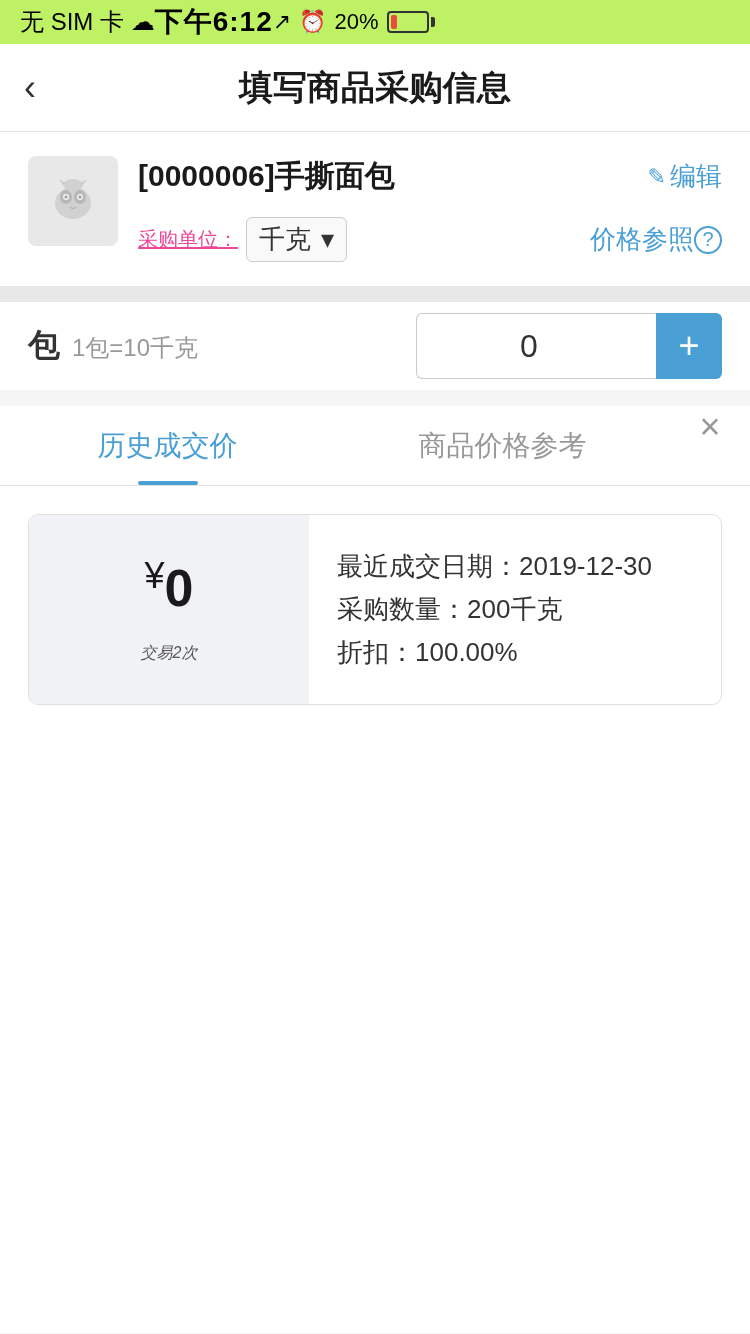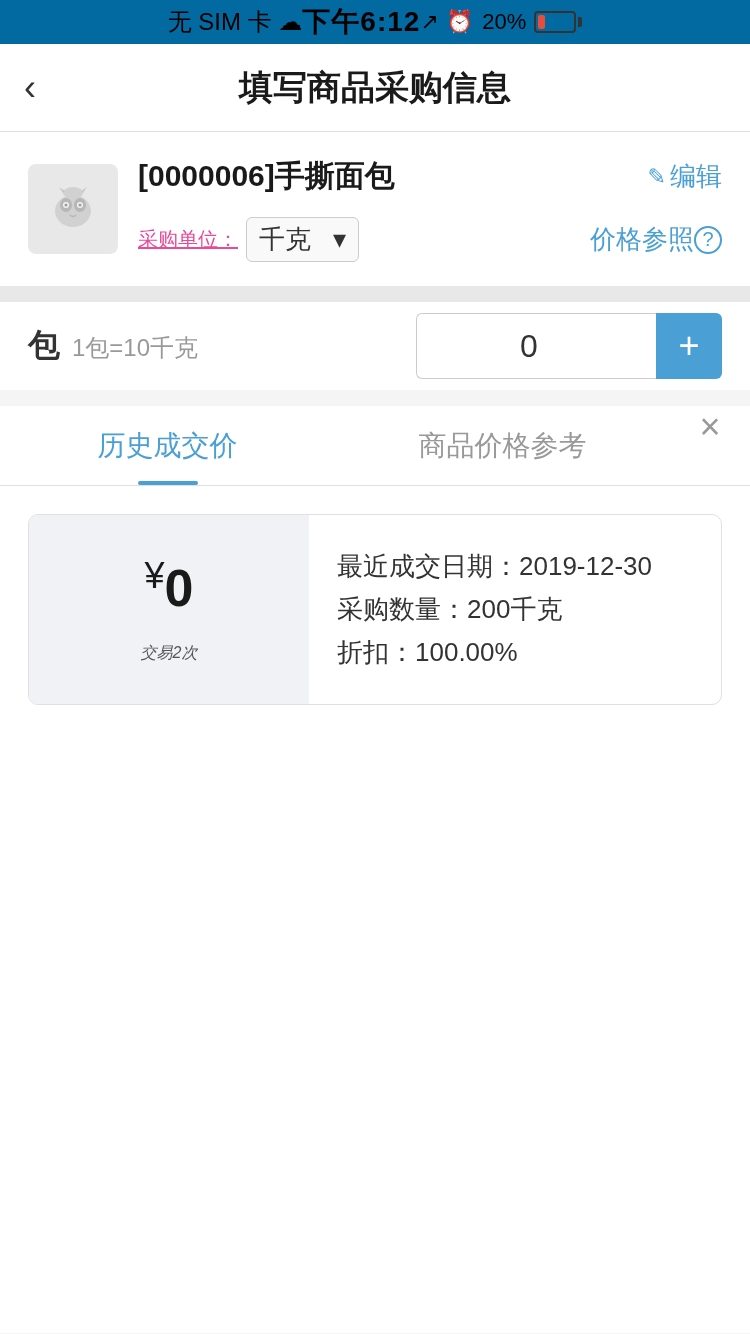--- a/index.html
+++ b/index.html
@@ -8,24 +8,24 @@
       width: 750px;
       min-height: 1334px;
       font-family: -apple-system, "PingFang SC", "Helvetica Neue", Arial, sans-serif;
       background: #f5f5f5;
       overflow-x: hidden;
     }
 
     
     .status-bar {
       height: 44px;
-      background: #0369a1;
-      display: flex;
-      align-items: center;
-      justify-content: center;
+      background: #bef264;
+      display: flex;
+      align-items: center;
+      justify-content: flex-start;
       padding: 0 20px;
       font-size: 26px;
       font-weight: 500;
     }
     .status-left {
       display: flex;
       align-items: center;
       gap: 8px;
       font-size: 24px;
     }
@@ -92,21 +92,21 @@
     }
 
     
     .product-section {
       background: #fff;
       margin-top: 0;
       padding: 24px 28px;
     }
     .product-header {
       display: flex;
-      align-items: center;
+      align-items: flex-start;
       gap: 20px;
     }
     .product-thumbnail {
       width: 90px;
       height: 90px;
       background: #e8e8e8;
       border-radius: 8px;
       display: flex;
       align-items: center;
       justify-content: center;
@@ -152,21 +152,21 @@
     .unit-select {
       display: inline-flex;
       align-items: center;
       border: 1px solid #ccc;
       border-radius: 6px;
       padding: 4px 12px;
       font-size: 26px;
       color: #333;
       background: #f9f9f9;
       cursor: pointer;
-      gap: 22px;
+      gap: 10px;
     }
     .price-ref {
       font-size: 26px;
       color: #4a9fd4;
       display: flex;
       align-items: center;
       gap: 0;
       cursor: pointer;
     }
     .price-ref-icon {

